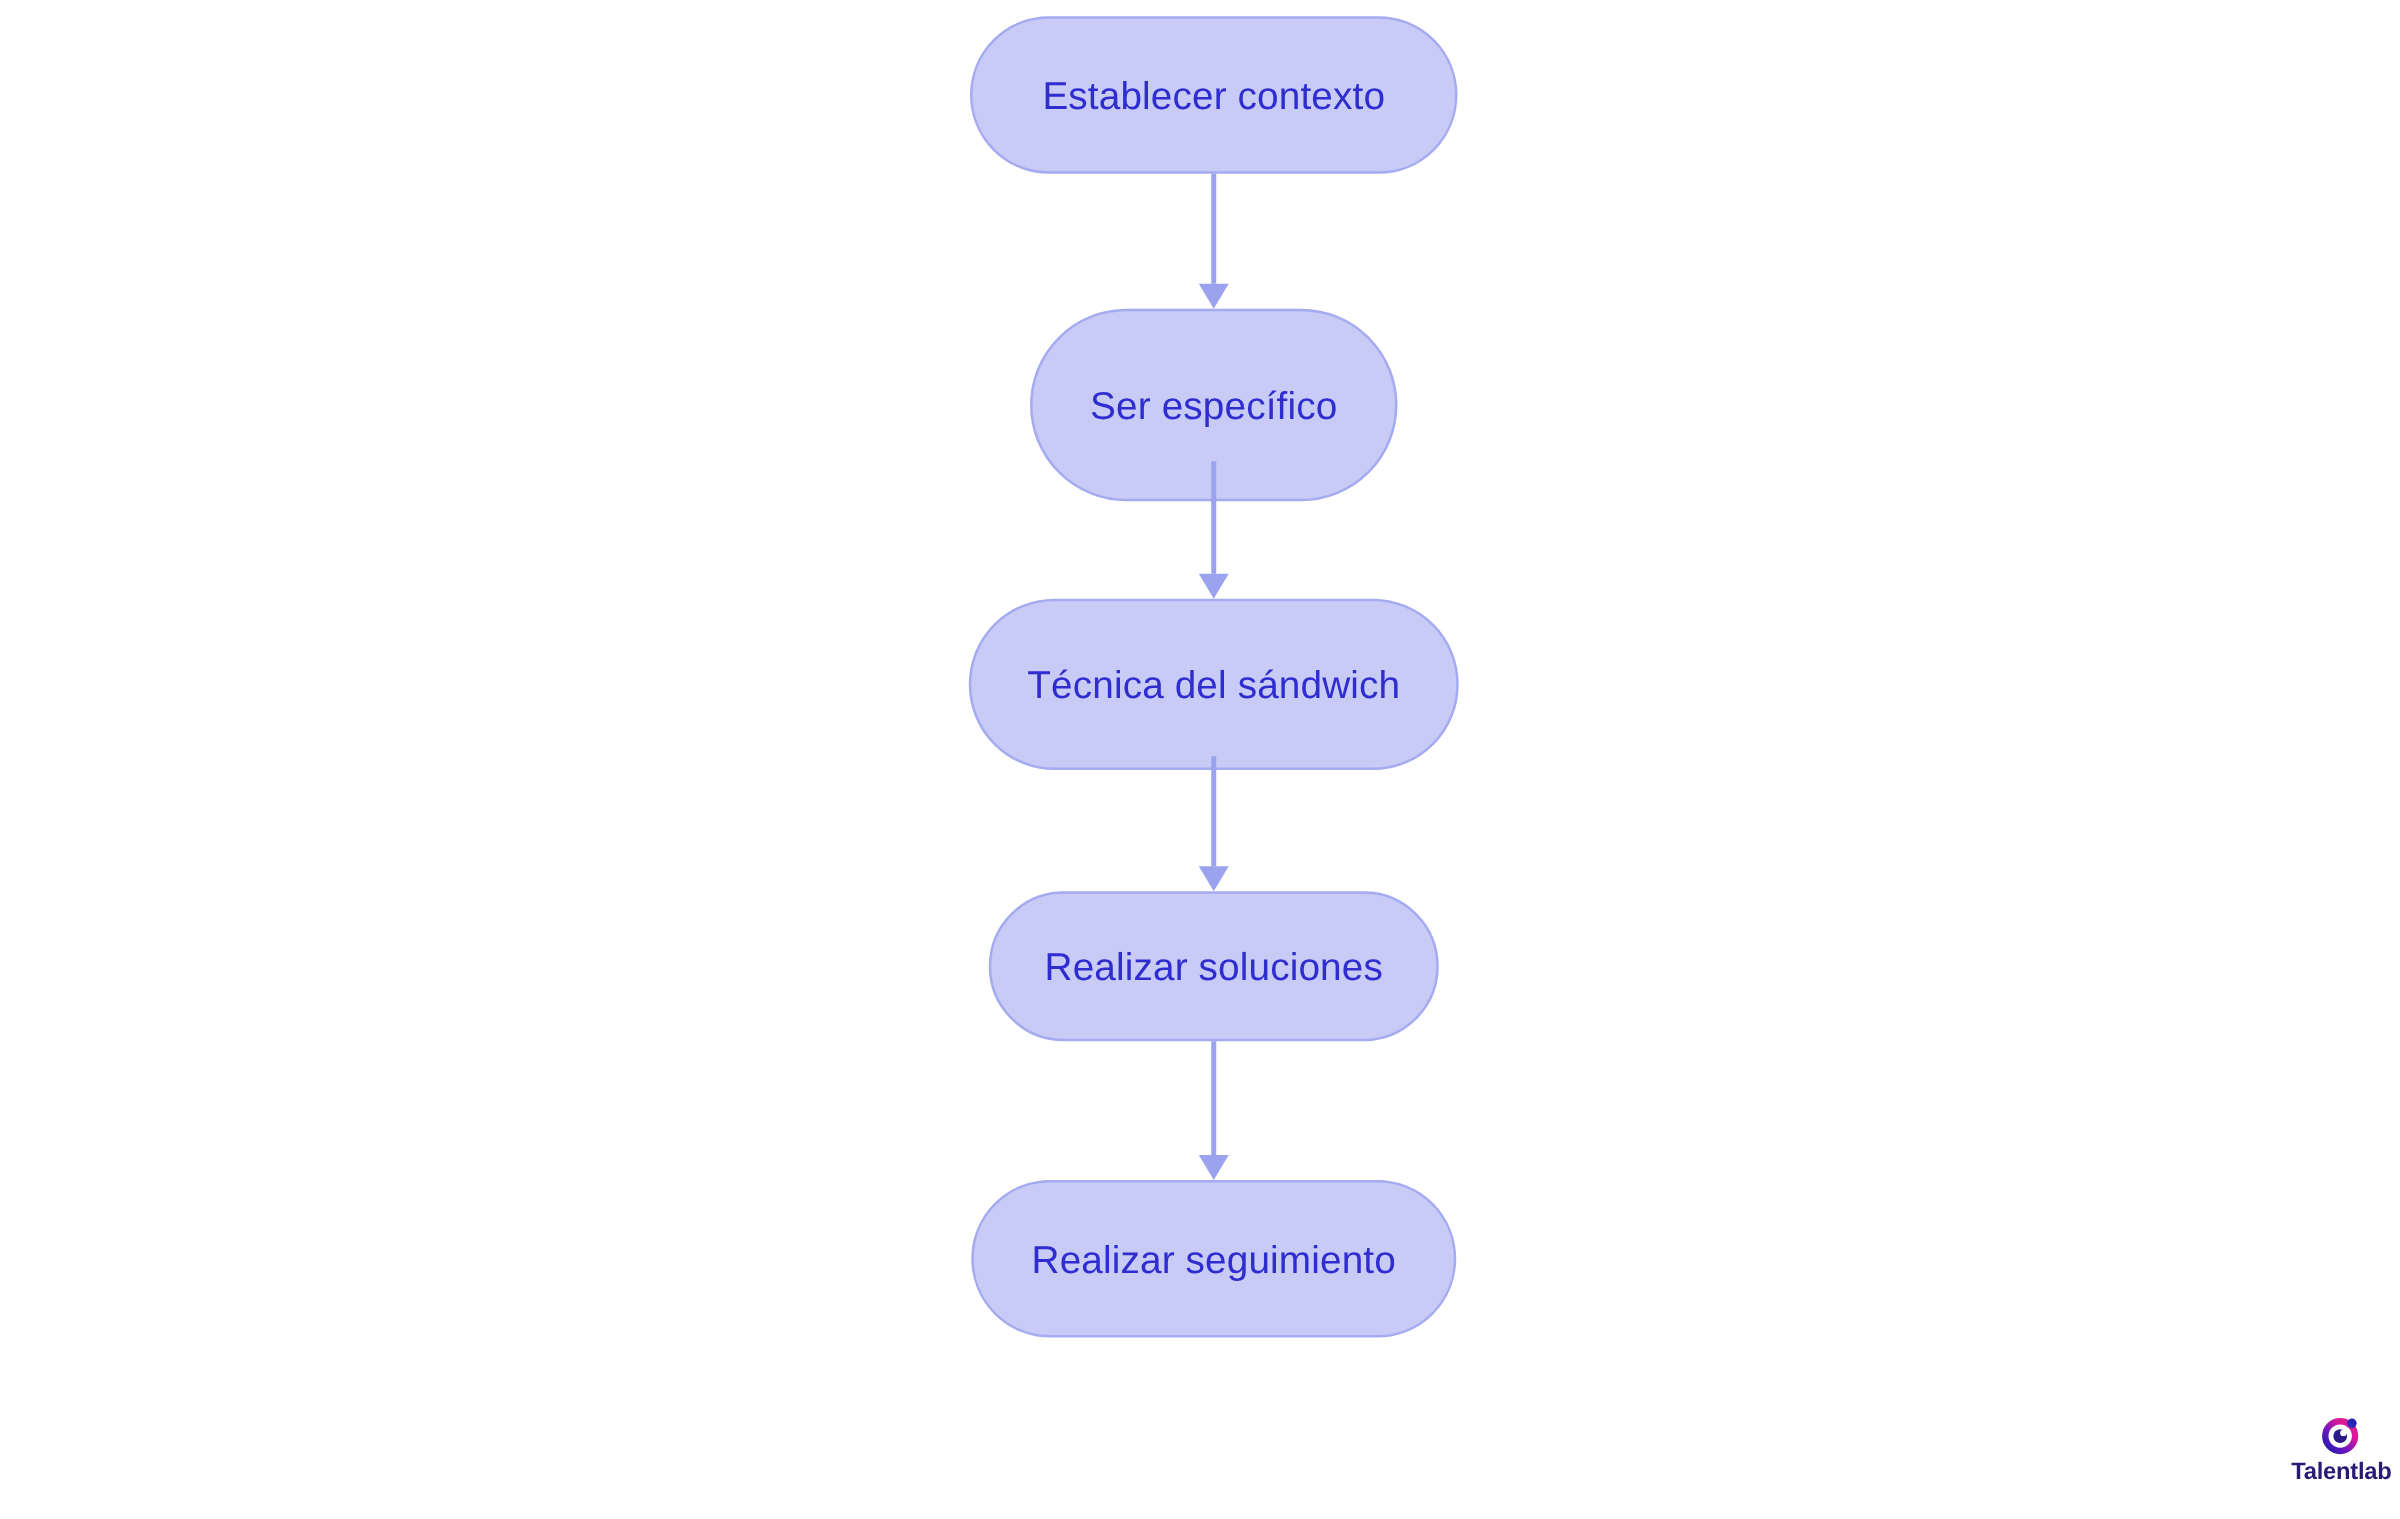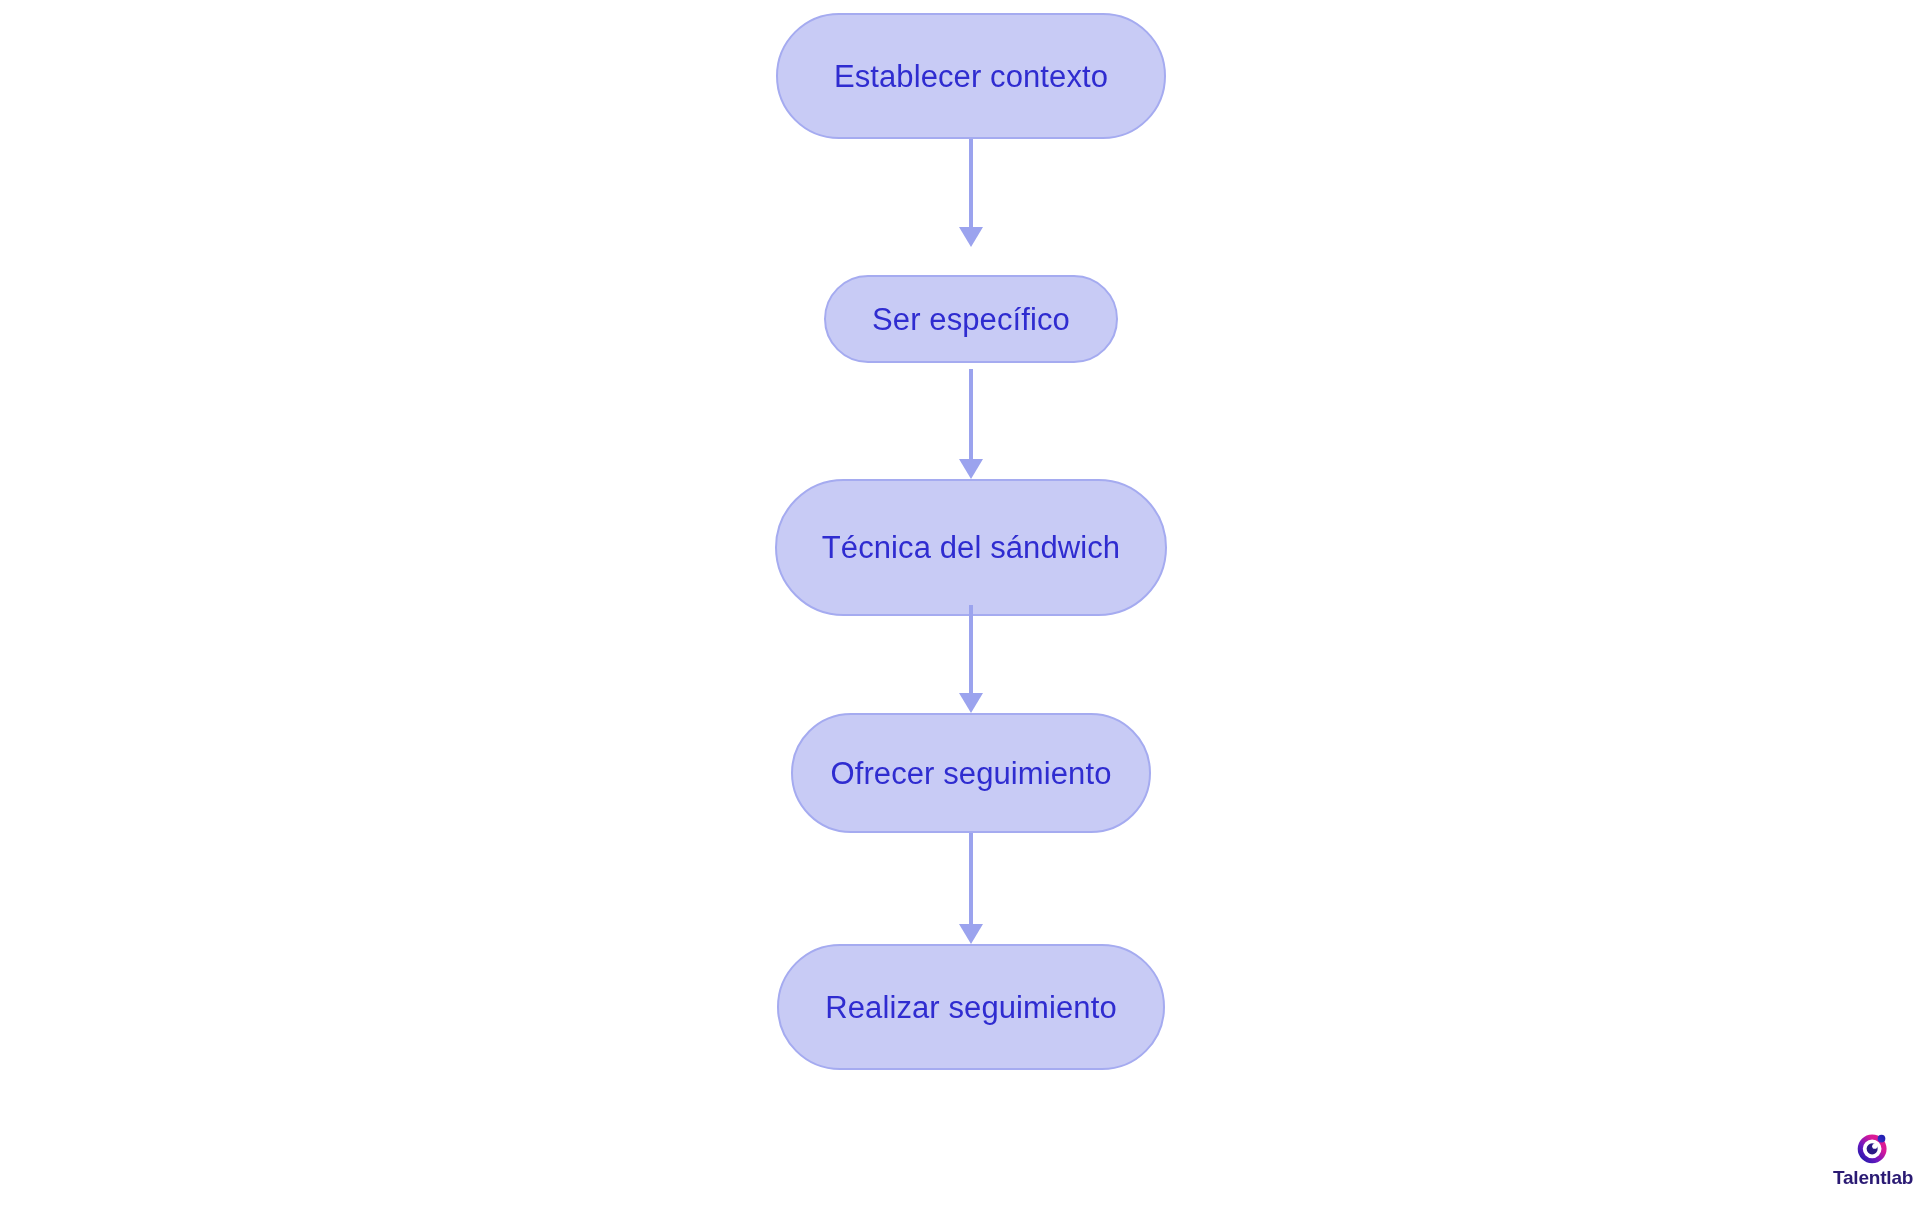--- a/index.html
+++ b/index.html
@@ -106,30 +106,30 @@
 <body>
 
 <div id="canvas" style="width: 1920px; height: 1215px; background: rgb(255, 255, 255);">
 
   <div class="flow">
 
     <div class="node" style="left: 971px; top: 13px; width: 390px; height: 126px;">
       <span class="node-label">Establecer contexto</span>
     </div>
 
-    <div class="node" style="left: 971px; top: 247px; width: 294px; height: 88px; margin-top: 28px;">
+    <div class="node" style="left: 971px; top: 247px; width: 294px; height: 154px;">
       <span class="node-label">Ser específico</span>
     </div>
 
     <div class="node" style="left: 971px; top: 479px; width: 392px; height: 137px;">
       <span class="node-label">Técnica del sándwich</span>
     </div>
 
     <div class="node" style="left: 971px; top: 713px; width: 360px; height: 120px;">
-      <span class="node-label">Ofrecer seguimiento</span>
+      <span class="node-label">Realizar soluciones</span>
     </div>
 
     <div class="node" style="left: 971px; top: 944px; width: 388px; height: 126px; align-items: center;">
       <span class="node-label">Realizar seguimiento</span>
     </div>
 
     <div class="connector" style="left: 971px; top: 139px; height: 108px;">
       <div class="stem"></div>
       <div class="head"></div>
     </div>

